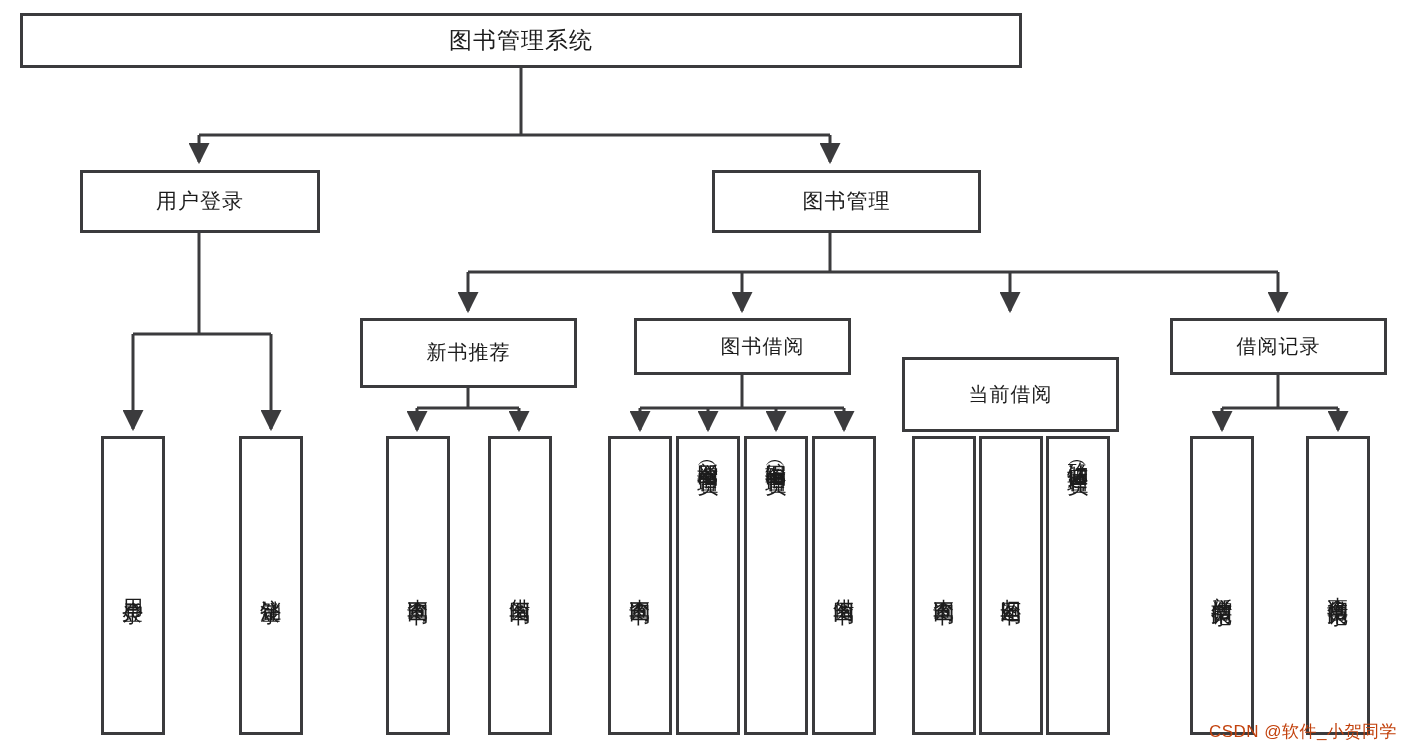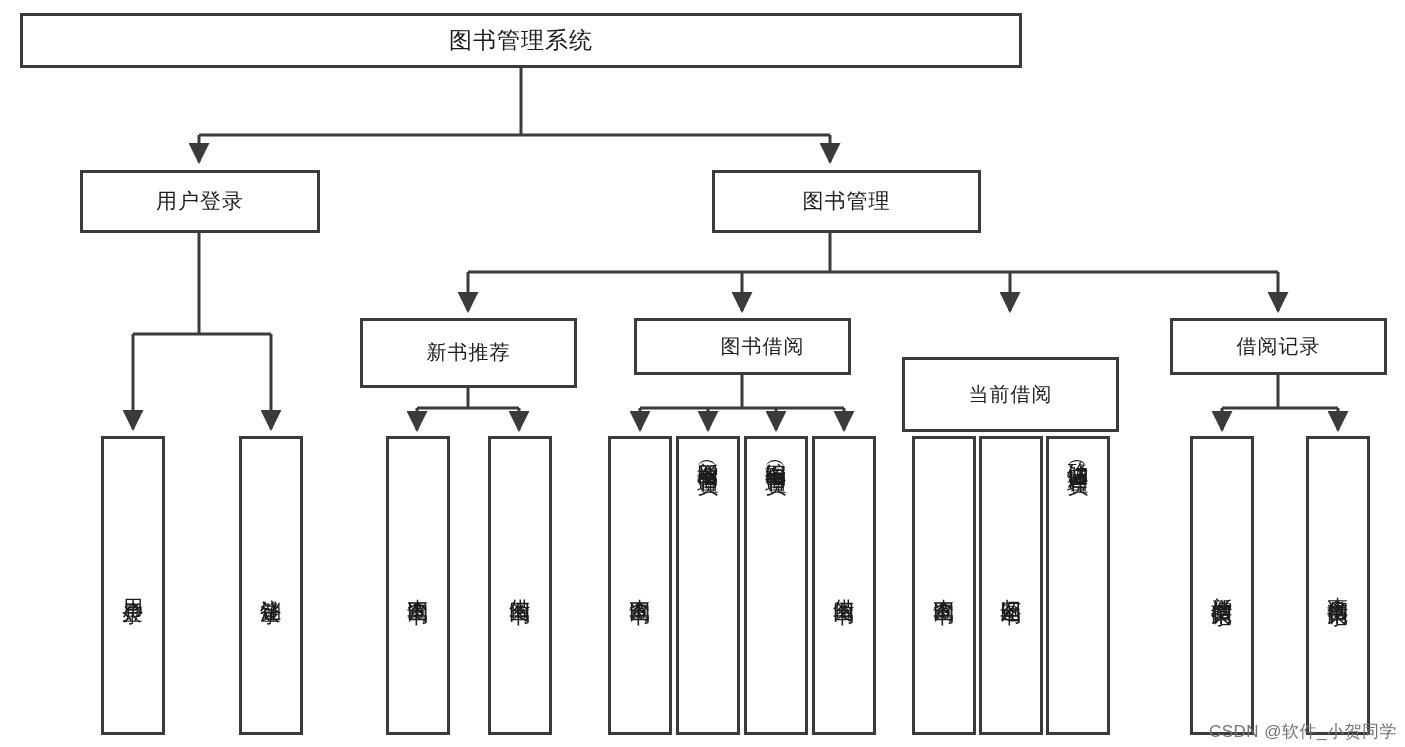--- a/index.html
+++ b/index.html
@@ -68,21 +68,21 @@
   }
   .node-leaf.leaf-center {
     align-items: center;
     padding-top: 0;
   }
   #watermark {
     position: absolute;
     right: 8px;
     bottom: 4px;
     font-size: 17px;
-    color: #737373;
+    color: #c2410c;
     letter-spacing: 0.5px;
     white-space: nowrap;
     pointer-events: none;
   }
 </style>
 </head>
 <body>
 
 <div id="canvas">
 

